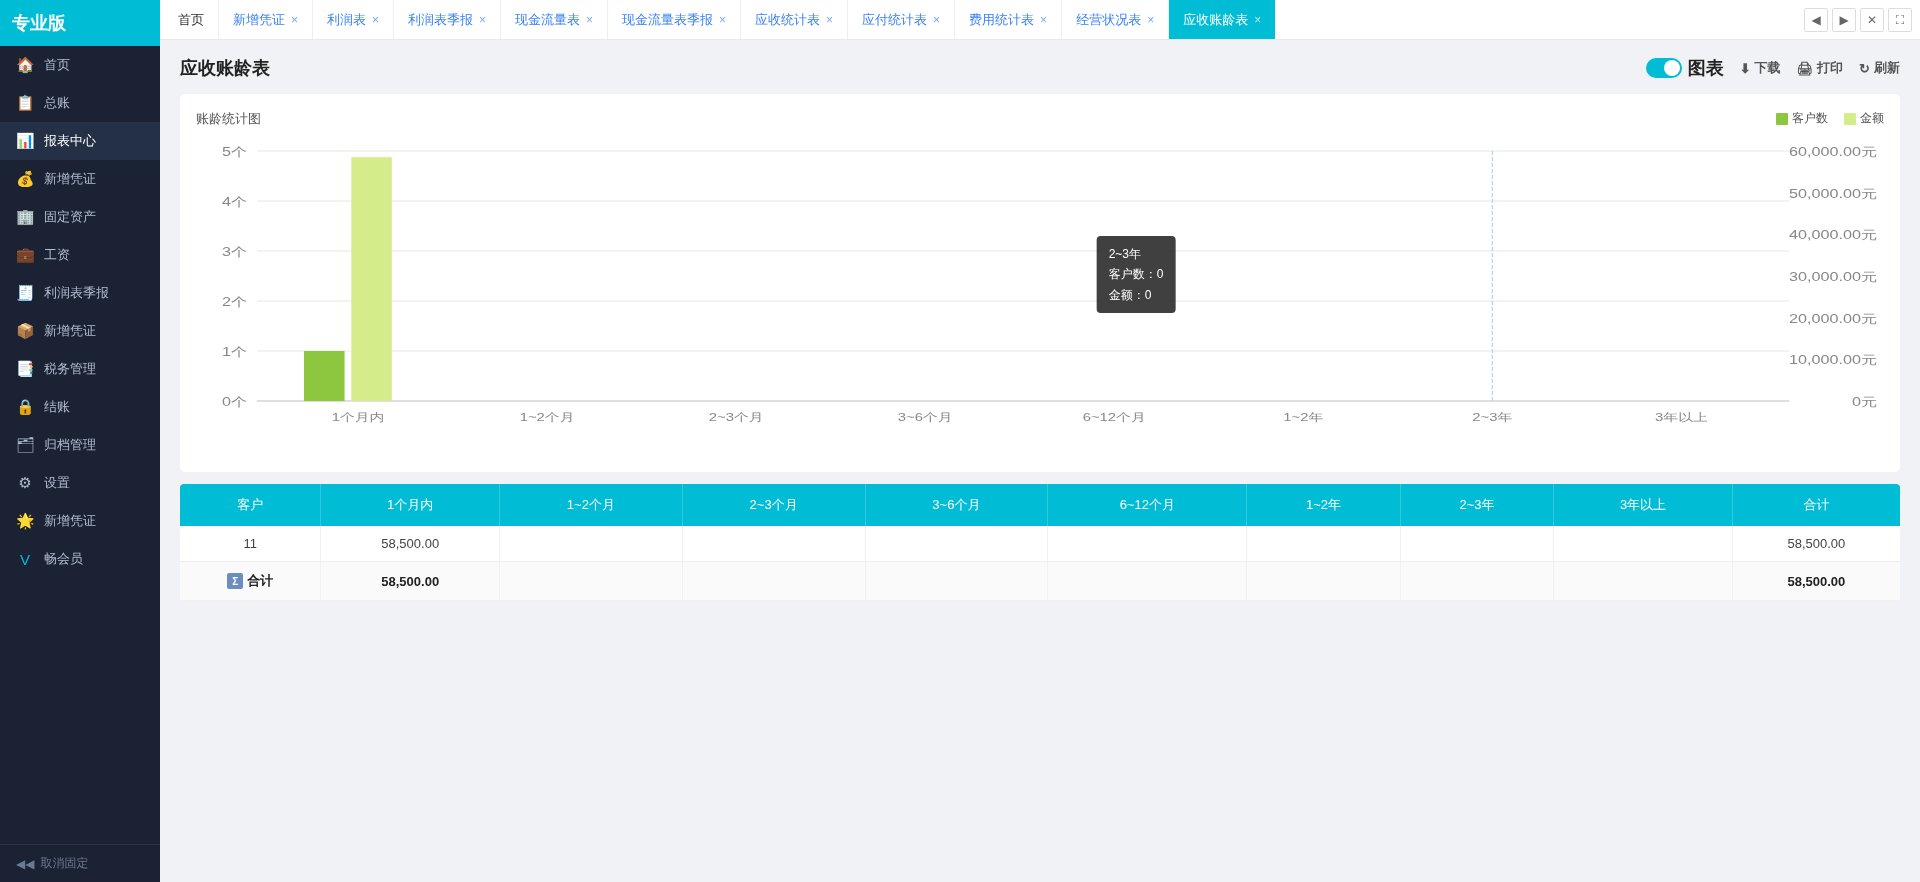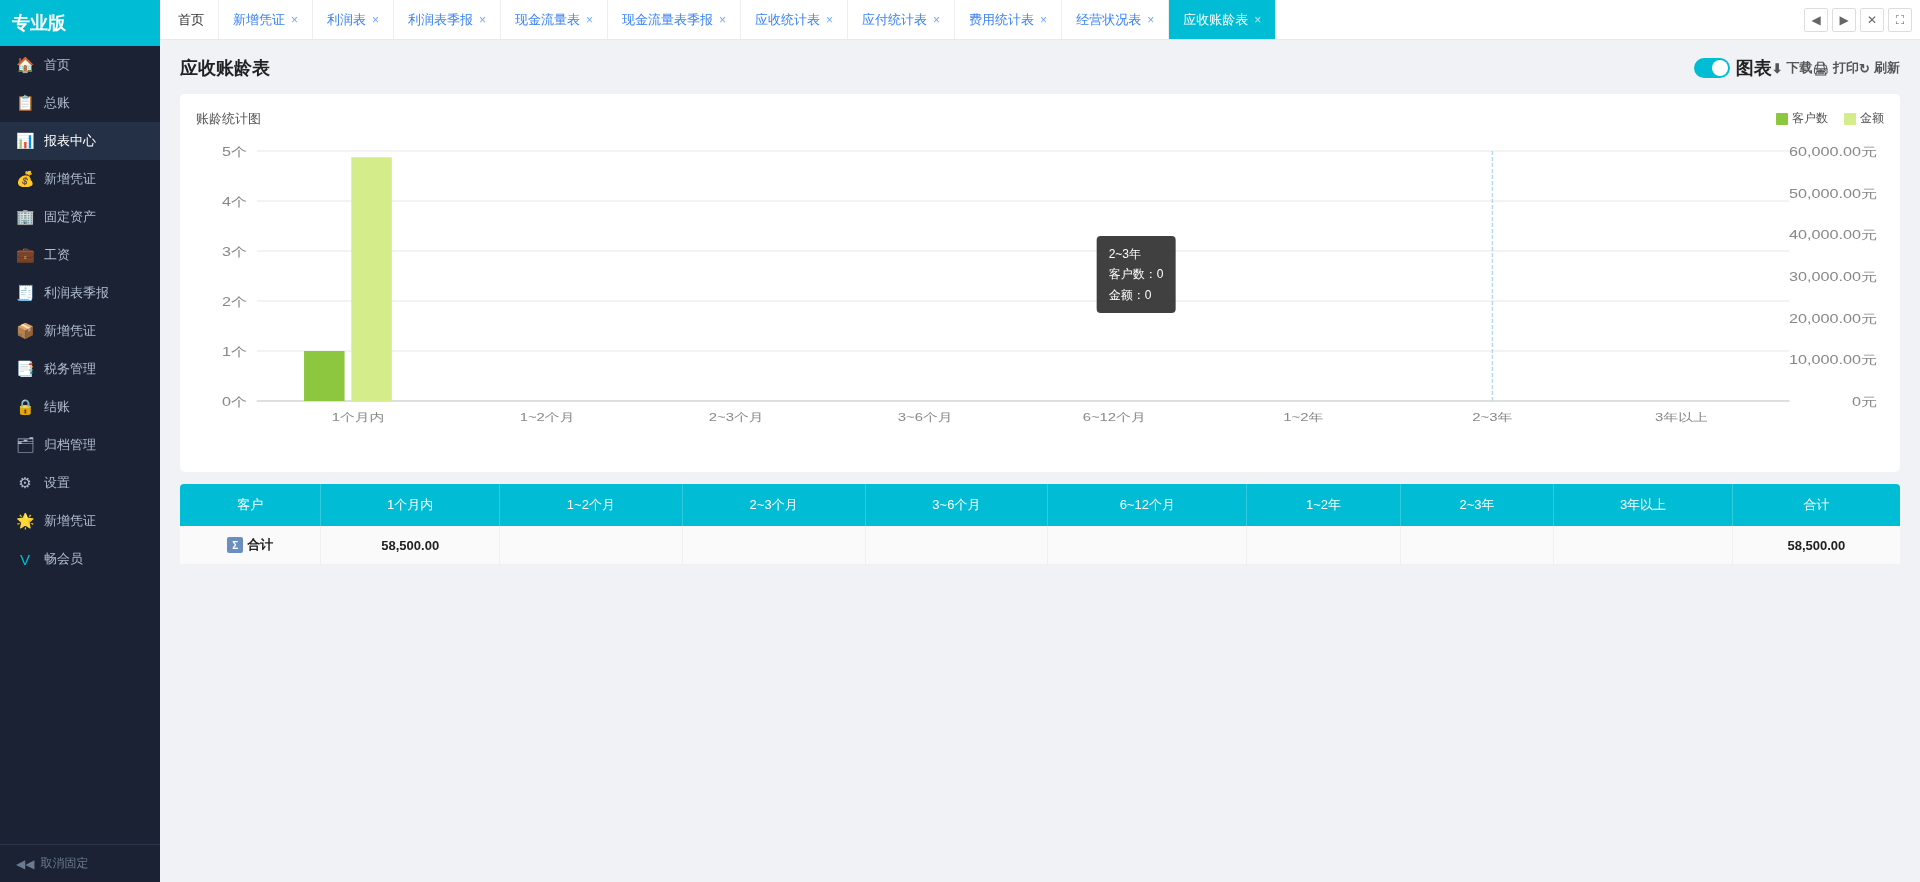--- a/index.html
+++ b/index.html
@@ -123,21 +123,21 @@
       font-weight: bold;
       color: #222;
       margin-bottom: 14px;
       display: flex;
       align-items: center;
       justify-content: space-between;
     }
     .page-title-actions {
       display: flex;
       align-items: center;
-      gap: 0;
+      gap: 16px;
     }
 
     .toggle-group {
       display: flex;
       align-items: center;
       gap: 6px;
     }
     .toggle {
       width: 36px;
       height: 20px;
@@ -490,20 +490,32 @@
           <th>2~3个月</th>
           <th>3~6个月</th>
           <th>6~12个月</th>
           <th>1~2年</th>
           <th>2~3年</th>
           <th>3年以上</th>
           <th>合计</th>
         </tr>
       </thead>
       <tbody>
+        <tr class="data-row">
+          <td>11</td>
+          <td>58,500.00</td>
+          <td></td>
+          <td></td>
+          <td></td>
+          <td></td>
+          <td></td>
+          <td></td>
+          <td></td>
+          <td>58,500.00</td>
+        </tr>
         <tr class="total-row">
           <td>
             <div class="total-label">
               <span class="total-icon">Σ</span>
               <span>合计</span>
             </div>
           </td>
           <td>58,500.00</td>
           <td></td>
           <td></td>

